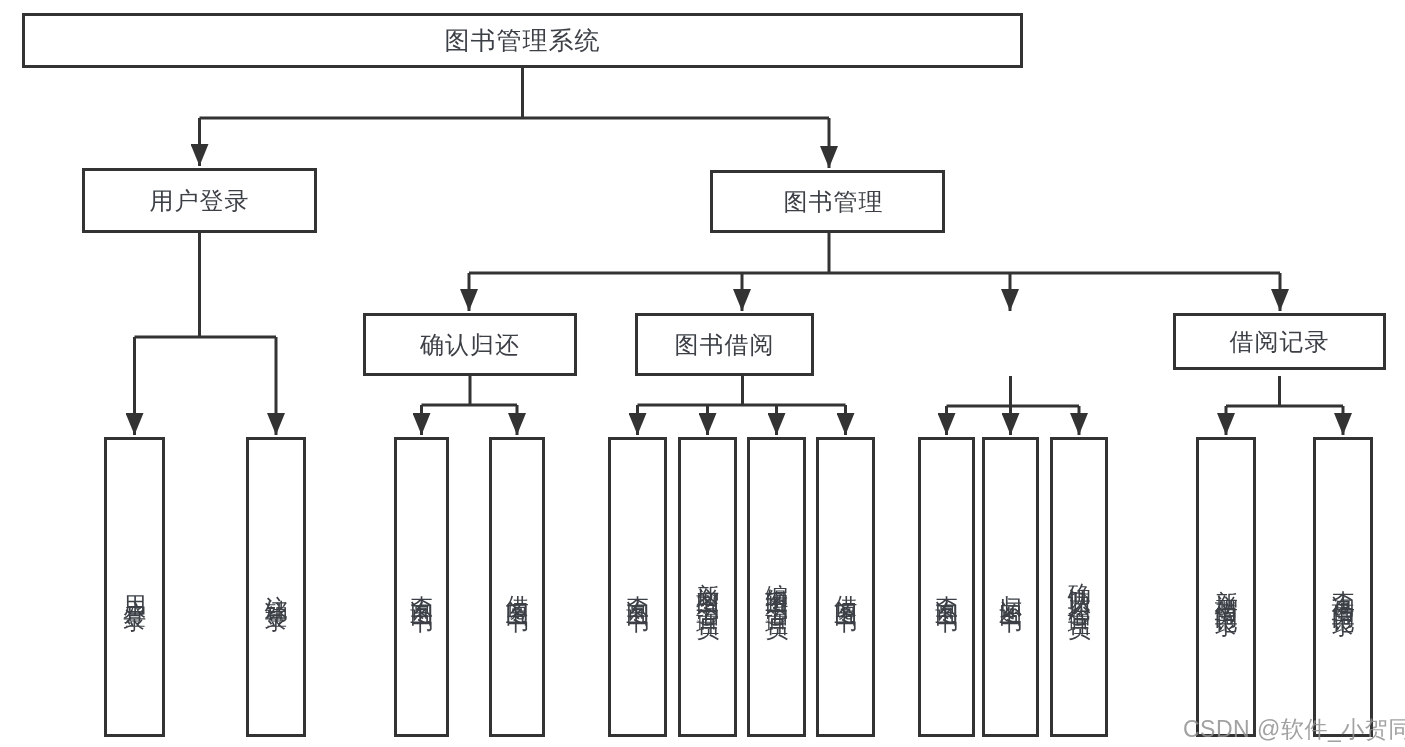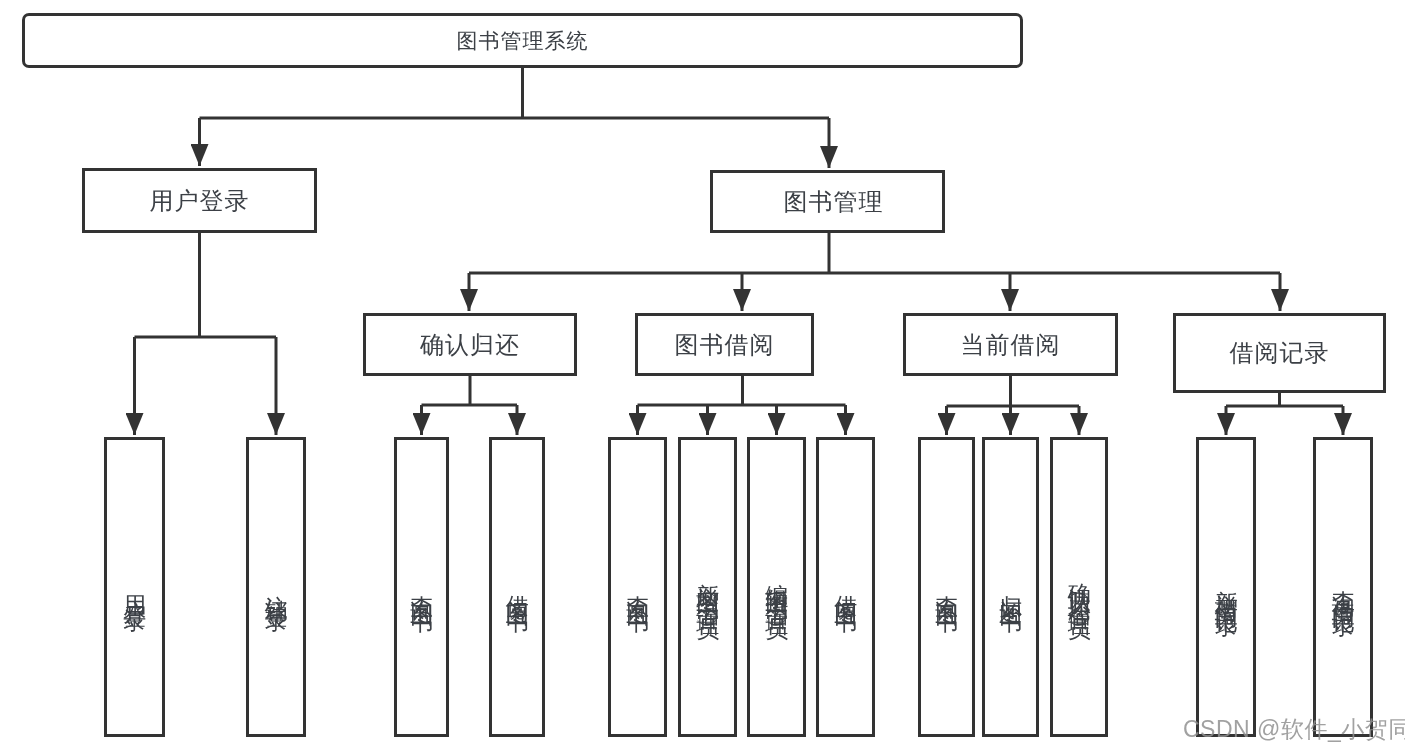--- a/index.html
+++ b/index.html
@@ -18,21 +18,21 @@
     position: absolute;
     box-sizing: border-box;
     background: #ffffff;
     border: 3px solid #333333;
     display: flex;
     align-items: center;
     justify-content: center;
     color: #3c4046;
   }
   .hbox { font-size: 24px; letter-spacing: 1px; white-space: nowrap; }
-  .rootbox { font-size: 21px; border-radius: 7px; }
+  .rootbox { font-size: 25px; }
   .vbox {
     writing-mode: vertical-rl;
     text-orientation: mixed;
     font-size: 23px;
     letter-spacing: 5px;
     line-height: 1.1;
   }
   .watermark {
     position: absolute;
     left: 1183px;
@@ -107,23 +107,22 @@
   <div class="box hbox rootbox" style="left:22px; top:13px; width:1001px; height:55px;">图书管理系统</div>
 
   <div class="box hbox" style="left:82px; top:168px; width:235px; height:65px;">用户登录</div>
 
   <div class="box hbox" style="left:710px; top:170px; width:235px; height:63px;padding-left:12px;">图书管理</div>
 
   <div class="box hbox" style="left:363px; top:313px; width:214px; height:63px;">确认归还</div>
 
   <div class="box hbox" style="left:635px; top:313px; width:179px; height:63px;">图书借阅</div>
 
-  <div class="box hbox" style="left:903px; top:313px; width:215px; height:63px;">当前借阅</div>
 
-  <div class="box hbox" style="left:1173px; top:313px; width:213px; height:80px;">借阅记录</div>
+  <div class="box hbox" style="left:1173px; top:313px; width:213px; height:57px;">借阅记录</div>
 
   <div class="box vbox" style="left:104px; top:437px; width:61px; height:300px;">用户登录</div>
 
   <div class="box vbox" style="left:246px; top:437px; width:60px; height:300px;">注销登录</div>
 
   <div class="box vbox" style="left:394px; top:437px; width:55px; height:300px;">查询图书</div>
 
   <div class="box vbox" style="left:489px; top:437px; width:56px; height:300px;">借阅图书</div>
 
   <div class="box vbox" style="left:608px; top:437px; width:59px; height:300px;">查询图书</div>

